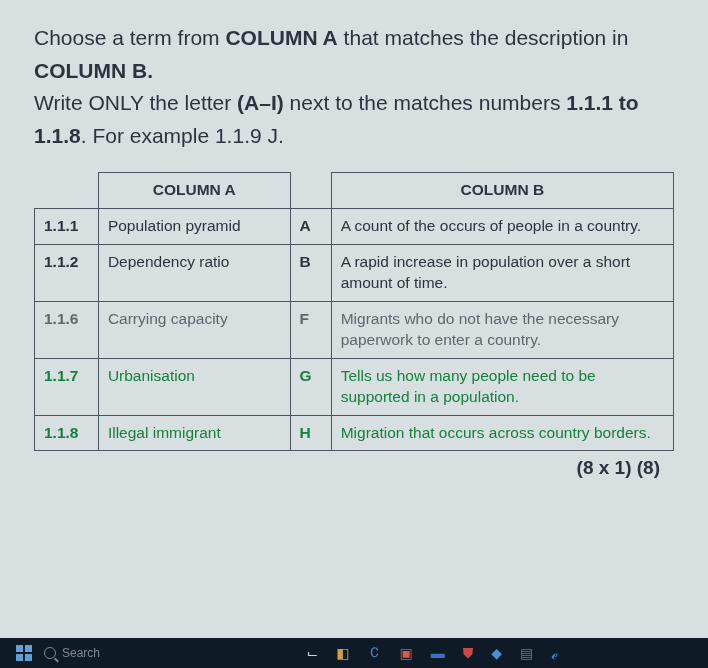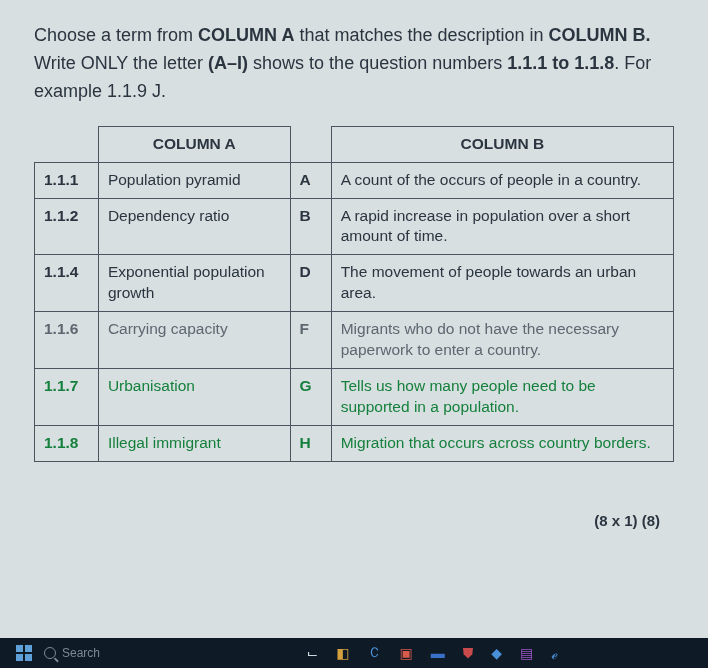--- a/index.html
+++ b/index.html
@@ -13,21 +13,21 @@
       background: #d8dfe0;
       font-family: Arial, sans-serif;
       color: #2a3540;
       position: relative;
       overflow: hidden;
     }
     .content {
       padding: 22px 34px 0 34px;
     }
     .instructions {
-      font-size: 18px;
+      font-size: 21px;
       line-height: 1.55;
       padding-right: 10px;
     }
     .instructions b {
       font-weight: bold;
     }
     .table-wrap {
       padding: 20px 0 0 0;
     }
     table {
@@ -65,23 +65,22 @@
     }
     tr.faded td {
       color: #5c6770;
     }
     tr.more-faded td {
       color: #15803d;
     }
     .marks {
       text-align: right;
       font-weight: bold;
-      font-size: 15px;
+      font-size: 19px;
       padding: 6px 14px 0 0;
-      margin-top: 44px;
     }
     .taskbar {
       position: absolute;
       bottom: 0;
       left: 0;
       width: 708px;
       height: 30px;
       background: #0e1a26;
       display: flex;
       align-items: center;
@@ -137,21 +136,21 @@
       font-size: 14px;
     }
   </style>
 </head>
 <body>
 
 <div class="content">
   <p class="instructions">
     <span>Choose a term from </span><b>COLUMN A</b><span> that matches the description in </span><b>COLUMN B.</b>
     <br>
-    <span>Write ONLY the letter </span><b>(A–I)</b><span> shows to the question numbers </span><b>1.1.1 to 1.1.8</b><span>. For example 1.1.9 J.</span>
+    <span>Write ONLY the letter </span><b>(A–I)</b><span> next to the matches numbers </span><b>1.1.1 to 1.1.8</b><span>. For example 1.1.9 J.</span>
   </p>
 
   <div class="table-wrap">
     <table>
       <tbody>
           <tr>
         <th style="border-left-color:transparent;border-top-color:transparent;"></th>
         <th>COLUMN A</th>
         <th style="border-top-color:transparent;"></th>
         <th>COLUMN B</th>
@@ -160,26 +159,20 @@
         <td class="qnum">1.1.1</td>
         <td class="colA">Population pyramid</td>
         <td class="letter">A</td>
         <td class="colB">A count of the occurs of people in a country.</td>
       </tr>
       <tr>
         <td class="qnum">1.1.2</td>
         <td class="colA">Dependency ratio</td>
         <td class="letter">B</td>
         <td class="colB">A rapid increase in population over a short amount of time.</td>
-      </tr>
-      <tr>
-        <td class="qnum">1.1.4</td>
-        <td class="colA">Exponential population growth</td>
-        <td class="letter">D</td>
-        <td class="colB">The movement of people towards an urban area.</td>
       </tr>
       <tr class="faded">
         <td class="qnum">1.1.6</td>
         <td class="colA">Carrying capacity</td>
         <td class="letter">F</td>
         <td class="colB">Migrants who do not have the necessary paperwork to enter a country.</td>
       </tr>
       <tr class="more-faded">
         <td class="qnum">1.1.7</td>
         <td class="colA">Urbanisation</td>

